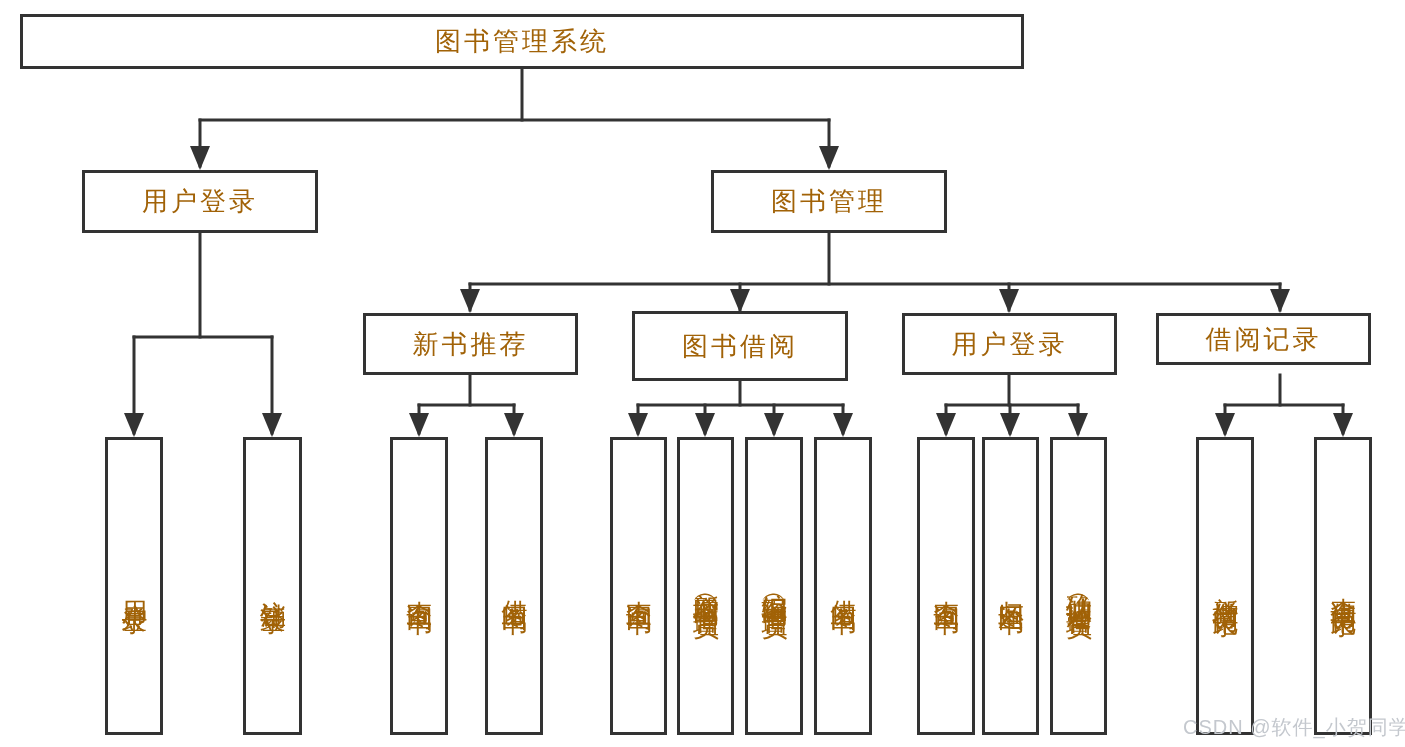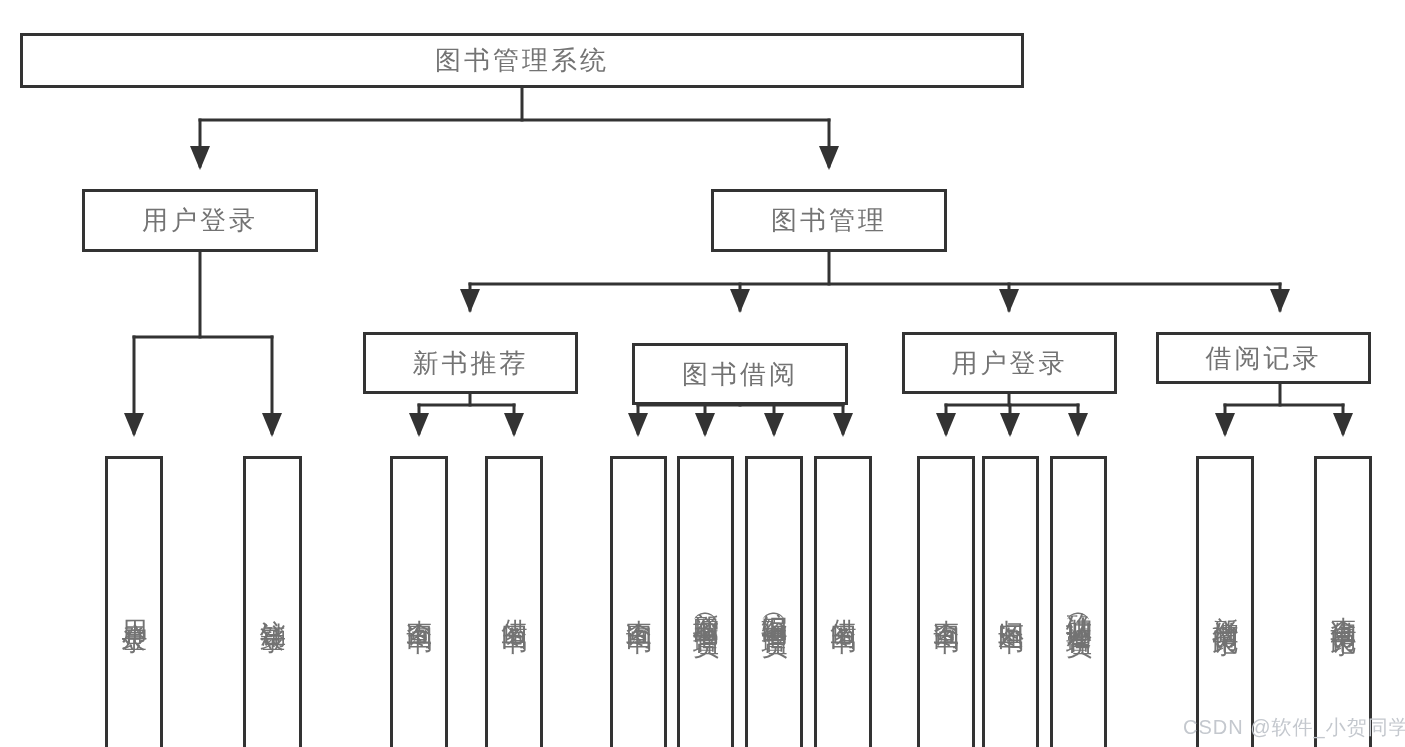--- a/index.html
+++ b/index.html
@@ -3,22 +3,22 @@
 <meta charset="utf-8">
 <style>
   html,body{margin:0;padding:0;background:#ffffff;}
   .stage{
     position:relative;width:1405px;height:747px;background:#ffffff;
     font-family:"Liberation Sans", sans-serif;overflow:hidden;
   }
   .connectors{position:absolute;left:0;top:0;z-index:1;}
   .box{
     position:absolute;box-sizing:border-box;border:3px solid #333333;
-    background:#ffffff;color:#737373;display:flex;align-items:center;
-    justify-content:center;z-index:2;margin-top:19px;
+    background:#ffffff;color:#a16207;display:flex;align-items:center;
+    justify-content:center;z-index:2;
   }
   .hbox{font-size:26px;letter-spacing:3px;white-space:nowrap;}
   .vbox{
     writing-mode:vertical-rl;text-orientation:mixed;font-size:26px;
     letter-spacing:3px;line-height:1.15;text-align:center;
   }
   .watermark{
     position:absolute;left:1183px;top:714px;z-index:3;font-size:20px;
     color:#c4c8ce;letter-spacing:1px;white-space:nowrap;
   }
@@ -93,21 +93,21 @@
       <polygon points="1333,413 1353,413 1343,437"></polygon>
     </g>
   </svg>
 
   <div class="box hbox" style="left:20px;top:14px;width:1004px;height:55px">图书管理系统</div>
 
   <div class="box hbox" style="left:82px;top:170px;width:236px;height:63px">用户登录</div>
   <div class="box hbox" style="left:711px;top:170px;width:236px;height:63px">图书管理</div>
 
   <div class="box hbox" style="left:363px;top:313px;width:215px;height:62px">新书推荐</div>
-  <div class="box hbox" style="left:632px;top:324px;width:216px;height:62px">图书借阅</div>
+  <div class="box hbox" style="left:632px;top:311px;width:216px;height:70px">图书借阅</div>
   <div class="box hbox" style="left:902px;top:313px;width:215px;height:62px">用户登录</div>
   <div class="box hbox" style="left:1156px;top:313px;width:215px;height:52px">借阅记录</div>
 
   <div class="box vbox" style="left:105px;top:437px;width:58px;height:298px">用户登录</div>
   <div class="box vbox" style="left:243px;top:437px;width:59px;height:298px">注销登录</div>
 
   <div class="box vbox" style="left:390px;top:437px;width:58px;height:298px">查询图书</div>
   <div class="box vbox" style="left:485px;top:437px;width:58px;height:298px">借阅图书</div>
 
   <div class="box vbox" style="left:610px;top:437px;width:57px;height:298px">查询图书</div>

